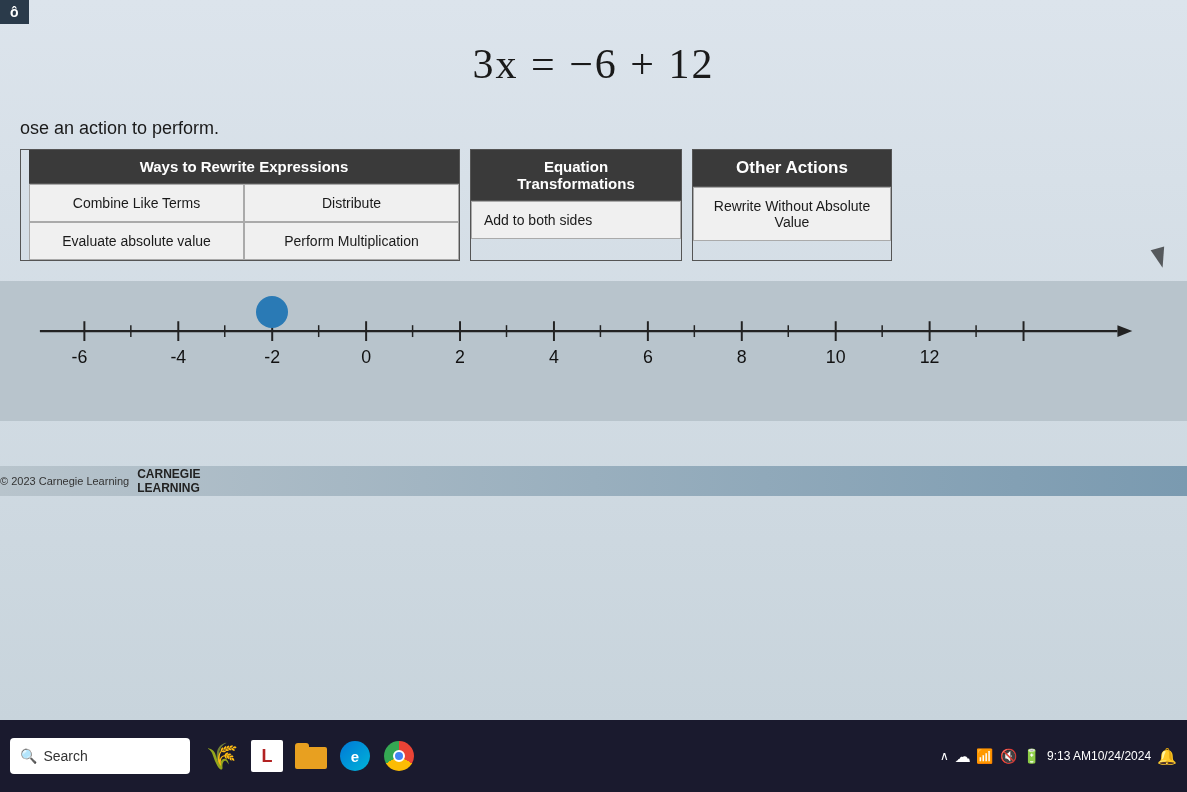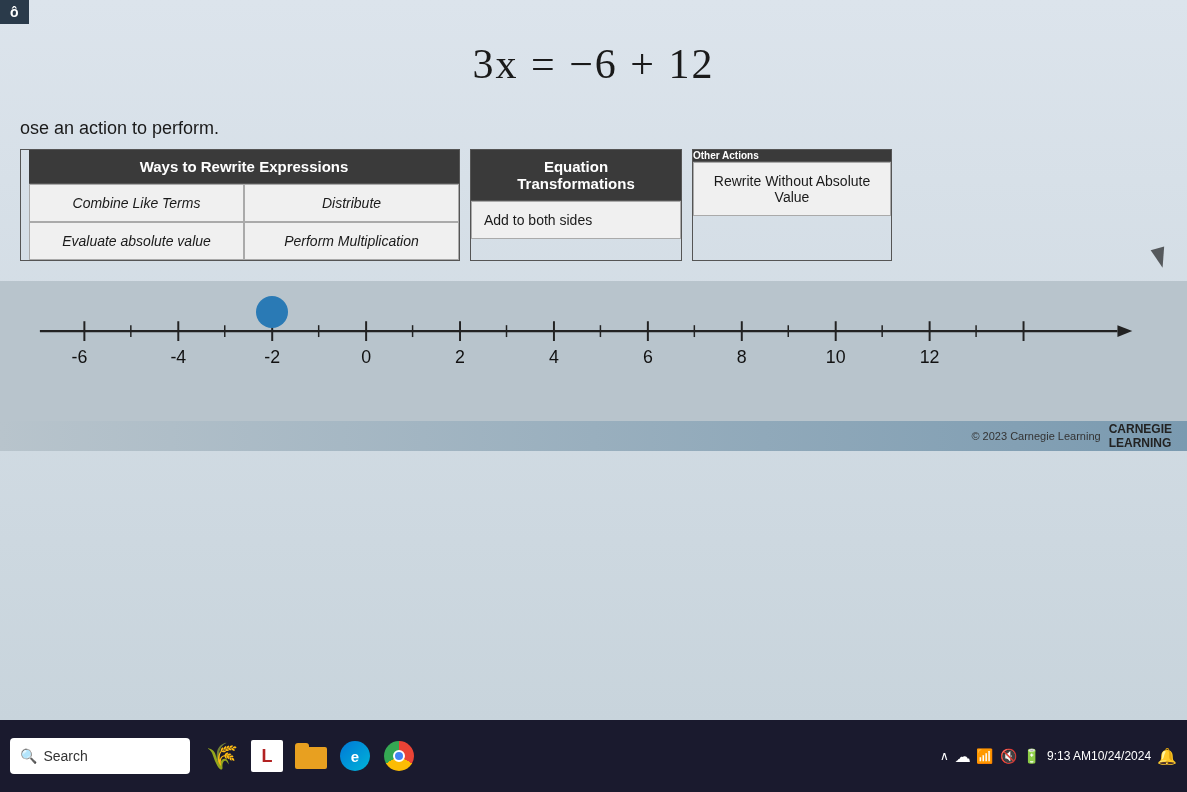--- a/index.html
+++ b/index.html
@@ -70,21 +70,20 @@
       grid-template-columns: 1fr 1fr;
     }
     .ways-cell {
       padding: 10px 12px;
       font-size: 14px;
       color: #1a1a1a;
       background: #f0f0f0;
       border: 1px solid #aaa;
       text-align: center;
       cursor: pointer;
-      font-style: italic;
     }
 
     
     .eq-transform {
       border: 1px solid #555;
       flex: 0 0 auto;
       width: 212px;
     }
     .eq-transform-header {
       background: #3a3a3a;
@@ -108,23 +107,23 @@
 
     
     .other-actions {
       border: 1px solid #555;
       flex: 0 0 auto;
       width: 200px;
     }
     .other-actions-header {
       background: #3a3a3a;
       color: white;
-      text-align: left;
-      padding: 0;
-      font-size: 10px;
+      text-align: center;
+      padding: 8px;
+      font-size: 17px;
       font-weight: bold;
       border-bottom: 1px solid #555;
     }
     .other-actions-body {
       background: #f0f0f0;
     }
     .other-actions-cell {
       padding: 10px 12px;
       font-size: 14px;
       color: #1a1a1a;
@@ -158,24 +157,24 @@
       align-items: center;
       padding: 0 10px;
     }
 
     
     .carnegie-strip {
       background: linear-gradient(to right, #b8c4cc, #7a9ab0);
       height: 30px;
       display: flex;
       align-items: center;
-      justify-content: flex-end;
       padding-right: 15px;
       font-size: 11px;
       color: #333;
+      margin-top: 45px;
     }
     .carnegie-logo {
       font-size: 11px;
       font-weight: bold;
       color: #222;
       margin-left: 5px;
     }
 
     
     .search-area {

